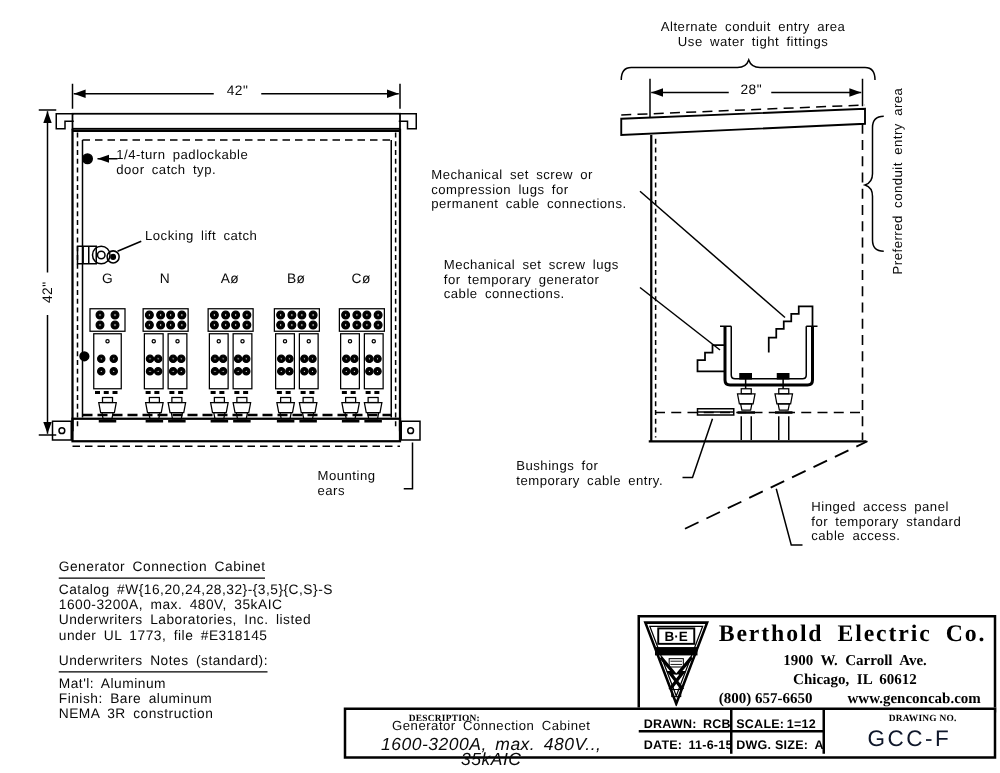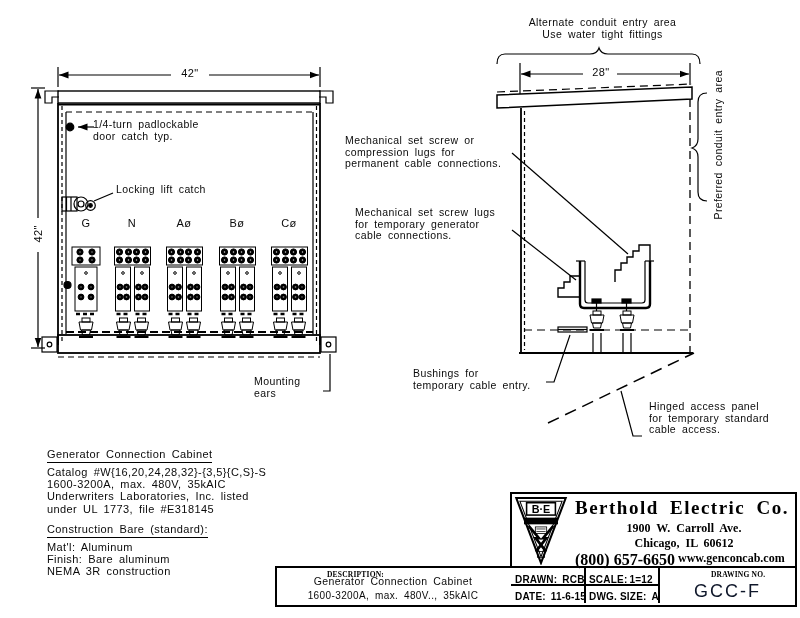--- a/index.html
+++ b/index.html
@@ -256,21 +256,21 @@
 temporary cable entry.</span>
   <span class="t" style="left:649px;top:401px;">Hinged access panel
 for temporary standard
 cable access.</span>
 
   <span class="t ul" style="left:47px;top:449px;font-size:11px;">Generator Connection Cabinet</span>
   <span class="t" style="left:47px;top:466px;font-size:11px;line-height:12.2px;">Catalog #W{16,20,24,28,32}-{3,5}{C,S}-S
 1600-3200A, max. 480V, 35kAIC
 Underwriters Laboratories, Inc. listed
 under UL 1773, file #E318145</span>
-  <span class="t ul" style="left:47px;top:524px;font-size:11px;">Construction Bare (standard):</span>
+  <span class="t ul" style="left:47px;top:524px;font-size:11px;">Underwriters Notes (standard):</span>
   <span class="t" style="left:47px;top:541px;font-size:11px;line-height:12.2px;">Mat'l: Aluminum
 Finish: Bare aluminum
 NEMA 3R construction</span>
 
   <div class="tb-box" style="left:510px;top:492px;width:283px;height:74px;"></div>
   <div class="tb-box" style="left:275px;top:566px;width:518px;height:37px;"></div>
   <div class="tb-line" style="left:584px;top:568px;width:2px;height:35px;"></div>
   <div class="tb-line" style="left:658px;top:568px;width:2px;height:35px;"></div>
   <div class="tb-line" style="left:511px;top:584px;width:148px;height:1.5px;"></div>
 
@@ -284,26 +284,26 @@
     <line x1="21.5" y1="35.5" x2="30.5" y2="35.5" stroke="#000" stroke-width="0.7"></line>
     <path d="M14,30 L24,42 L21,42 L31,55" fill="none" stroke="#000" stroke-width="2.6"></path>
     <path d="M38,30 L28,42 L31,42 L21,55" fill="none" stroke="#000" stroke-width="2.6"></path>
     <rect x="22.5" y="55" width="7" height="5.5" fill="none" stroke="#000" stroke-width="0.8"></rect>
     <text x="26" y="17" text-anchor="middle" font-family="Liberation Sans, sans-serif" font-size="10.5" font-weight="bold" fill="#000">B·E</text>
   </svg>
 
   <span class="ser ctr" style="position:absolute;left:572px;top:497px;width:220px;font-size:19px;letter-spacing:1.5px;word-spacing:5px;white-space:nowrap;">Berthold Electric Co.</span>
   <span class="ser ctr" style="position:absolute;left:575px;top:521px;width:218px;font-size:12px;word-spacing:3px;">1900 W. Carroll Ave.</span>
   <span class="ser ctr" style="position:absolute;left:575px;top:536px;width:218px;font-size:12px;word-spacing:3px;">Chicago, IL 60612</span>
-  <span class="ser" style="position:absolute;left:575px;top:551px;font-size:16px;">(800) 657-6650</span>
+  <span class="ser" style="position:absolute;left:575px;top:551px;font-size:12px;">(800) 657-6650</span>
   <span class="ser" style="position:absolute;left:678px;top:551px;font-size:12px;">www.genconcab.com</span>
 
   <span class="lbl" style="left:279px;top:570px;">DESCRIPTION:</span>
   <span class="t ctr" style="left:278px;top:576px;width:230px;font-size:10.5px;">Generator Connection Cabinet</span>
-  <span class="t ctr" style="left:278px;top:590px;width:230px;font-size:10px;">1600-3200A, max. 480V.., 35kAIC</span>
+  <span class="t ctr" style="left:278px;top:590px;width:230px;font-size:14px;font-style:italic;">1600-3200A, max. 480V.., 35kAIC</span>
 
   <span class="cell" style="left:515px;top:574px;"><span>DRAWN:</span><span class="v">RCB</span></span>
   <span class="cell" style="left:515px;top:591px;"><span>DATE:</span><span class="v">11-6-15</span></span>
 
   <span class="cell" style="left:589px;top:574px;"><span>SCALE:</span><span class="v" style="margin-left:2px;">1=12</span></span>
   <span class="cell" style="left:589px;top:591px;"><span>DWG. SIZE:</span><span class="v">A</span></span>
 
   <span class="lbl" style="left:663px;top:570px;">DRAWING NO.</span>
   <span class="dwgno ctr" style="left:662px;top:581px;width:131px;text-align:center;">GCC-F</span>
 

